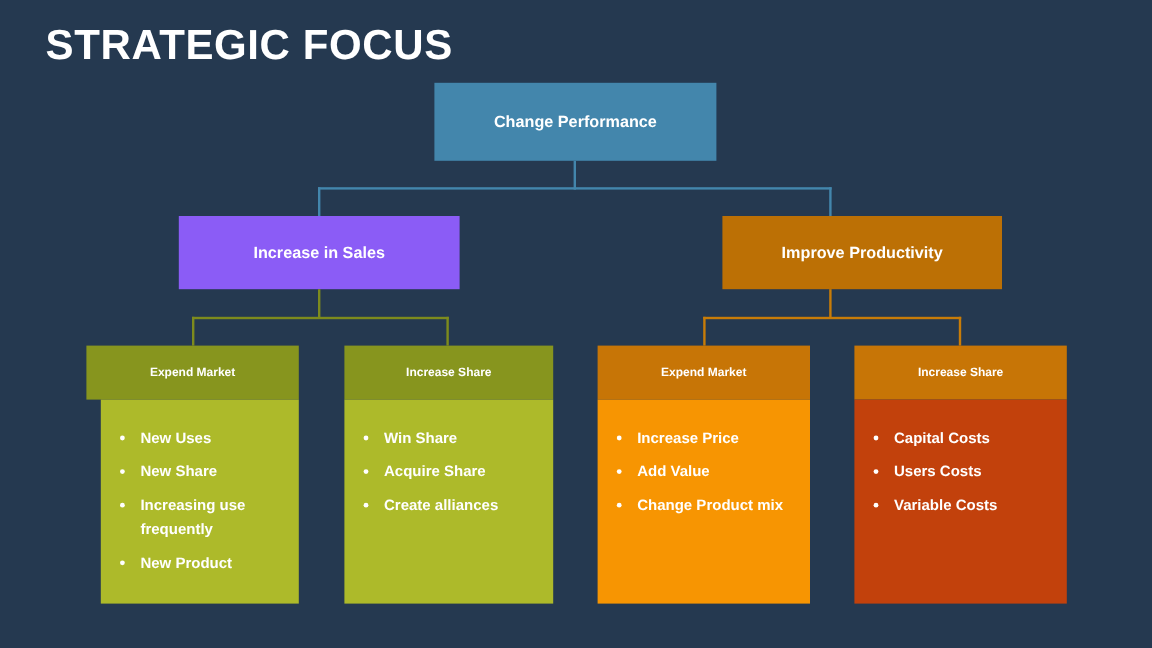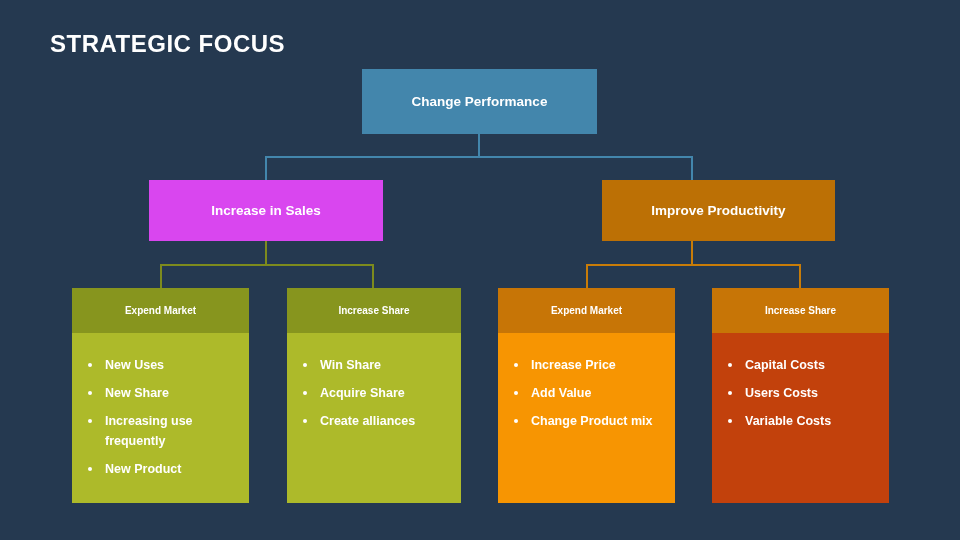--- a/index.html
+++ b/index.html
@@ -8,22 +8,22 @@
     width: 960px;
     height: 540px;
     background: #253950;
     font-family: "Liberation Sans", sans-serif;
     overflow: hidden;
   }
   .title {
     position: absolute;
     left: 38px;
     top: 18px;
-    margin: 12px;
-    font-size: 24px;
+    margin: 0;
+    font-size: 35px;
     font-weight: bold;
     letter-spacing: 0.5px;
     color: #ffffff;
   }
   .node {
     position: absolute;
     display: flex;
     align-items: center;
     justify-content: center;
     text-align: center;
@@ -75,36 +75,36 @@
 
   <h1 class="title">STRATEGIC FOCUS</h1>
 
   <div class="node" style="left:362px; top:69px; width:235px; height:65px; background:#4386ac;">Change Performance</div>
 
   <div class="line" style="left:478px; top:134px; width:2px; height:24px; background:#4386ac;"></div>
   <div class="line" style="left:265px; top:156px; width:428px; height:2px; background:#4386ac;"></div>
   <div class="line" style="left:265px; top:156px; width:2px; height:24px; background:#4386ac;"></div>
   <div class="line" style="left:691px; top:156px; width:2px; height:24px; background:#4386ac;"></div>
 
-  <div class="node" style="left:149px; top:180px; width:234px; height:61px; background:#d946ef;">Increase in Sales</div>
+  <div class="node" style="left:149px; top:180px; width:234px; height:61px; background:#8b5cf6;">Increase in Sales</div>
   <div class="node" style="left:602px; top:180px; width:233px; height:61px; background:#bc7005;">Improve Productivity</div>
 
   <div class="line" style="left:265px; top:241px; width:2px; height:24px; background:#7d8b1d;"></div>
   <div class="line" style="left:160px; top:264px; width:214px; height:2px; background:#7d8b1d;"></div>
   <div class="line" style="left:160px; top:264px; width:2px; height:24px; background:#7d8b1d;"></div>
   <div class="line" style="left:372px; top:264px; width:2px; height:24px; background:#7d8b1d;"></div>
 
   <div class="line" style="left:691px; top:241px; width:2px; height:24px; background:#c87c08;"></div>
   <div class="line" style="left:586px; top:264px; width:215px; height:2px; background:#c87c08;"></div>
   <div class="line" style="left:586px; top:264px; width:2px; height:24px; background:#c87c08;"></div>
   <div class="line" style="left:799px; top:264px; width:2px; height:24px; background:#c87c08;"></div>
 
   <div class="card" style="left:72px; width:177px;">
     <div class="card-header" style="background:#87951e;">Expend Market</div>
-    <div class="card-body" style="background:#adba2a;">
+    <div class="card-body" style="background:#adba2a;margin-left:12px;">
       <ul class="card-list">
         <li>
             <span class="dot"></span>
             <span>New Uses</span>
           </li>
         <li>
             <span class="dot"></span>
             <span>New Share</span>
           </li>
         <li>

